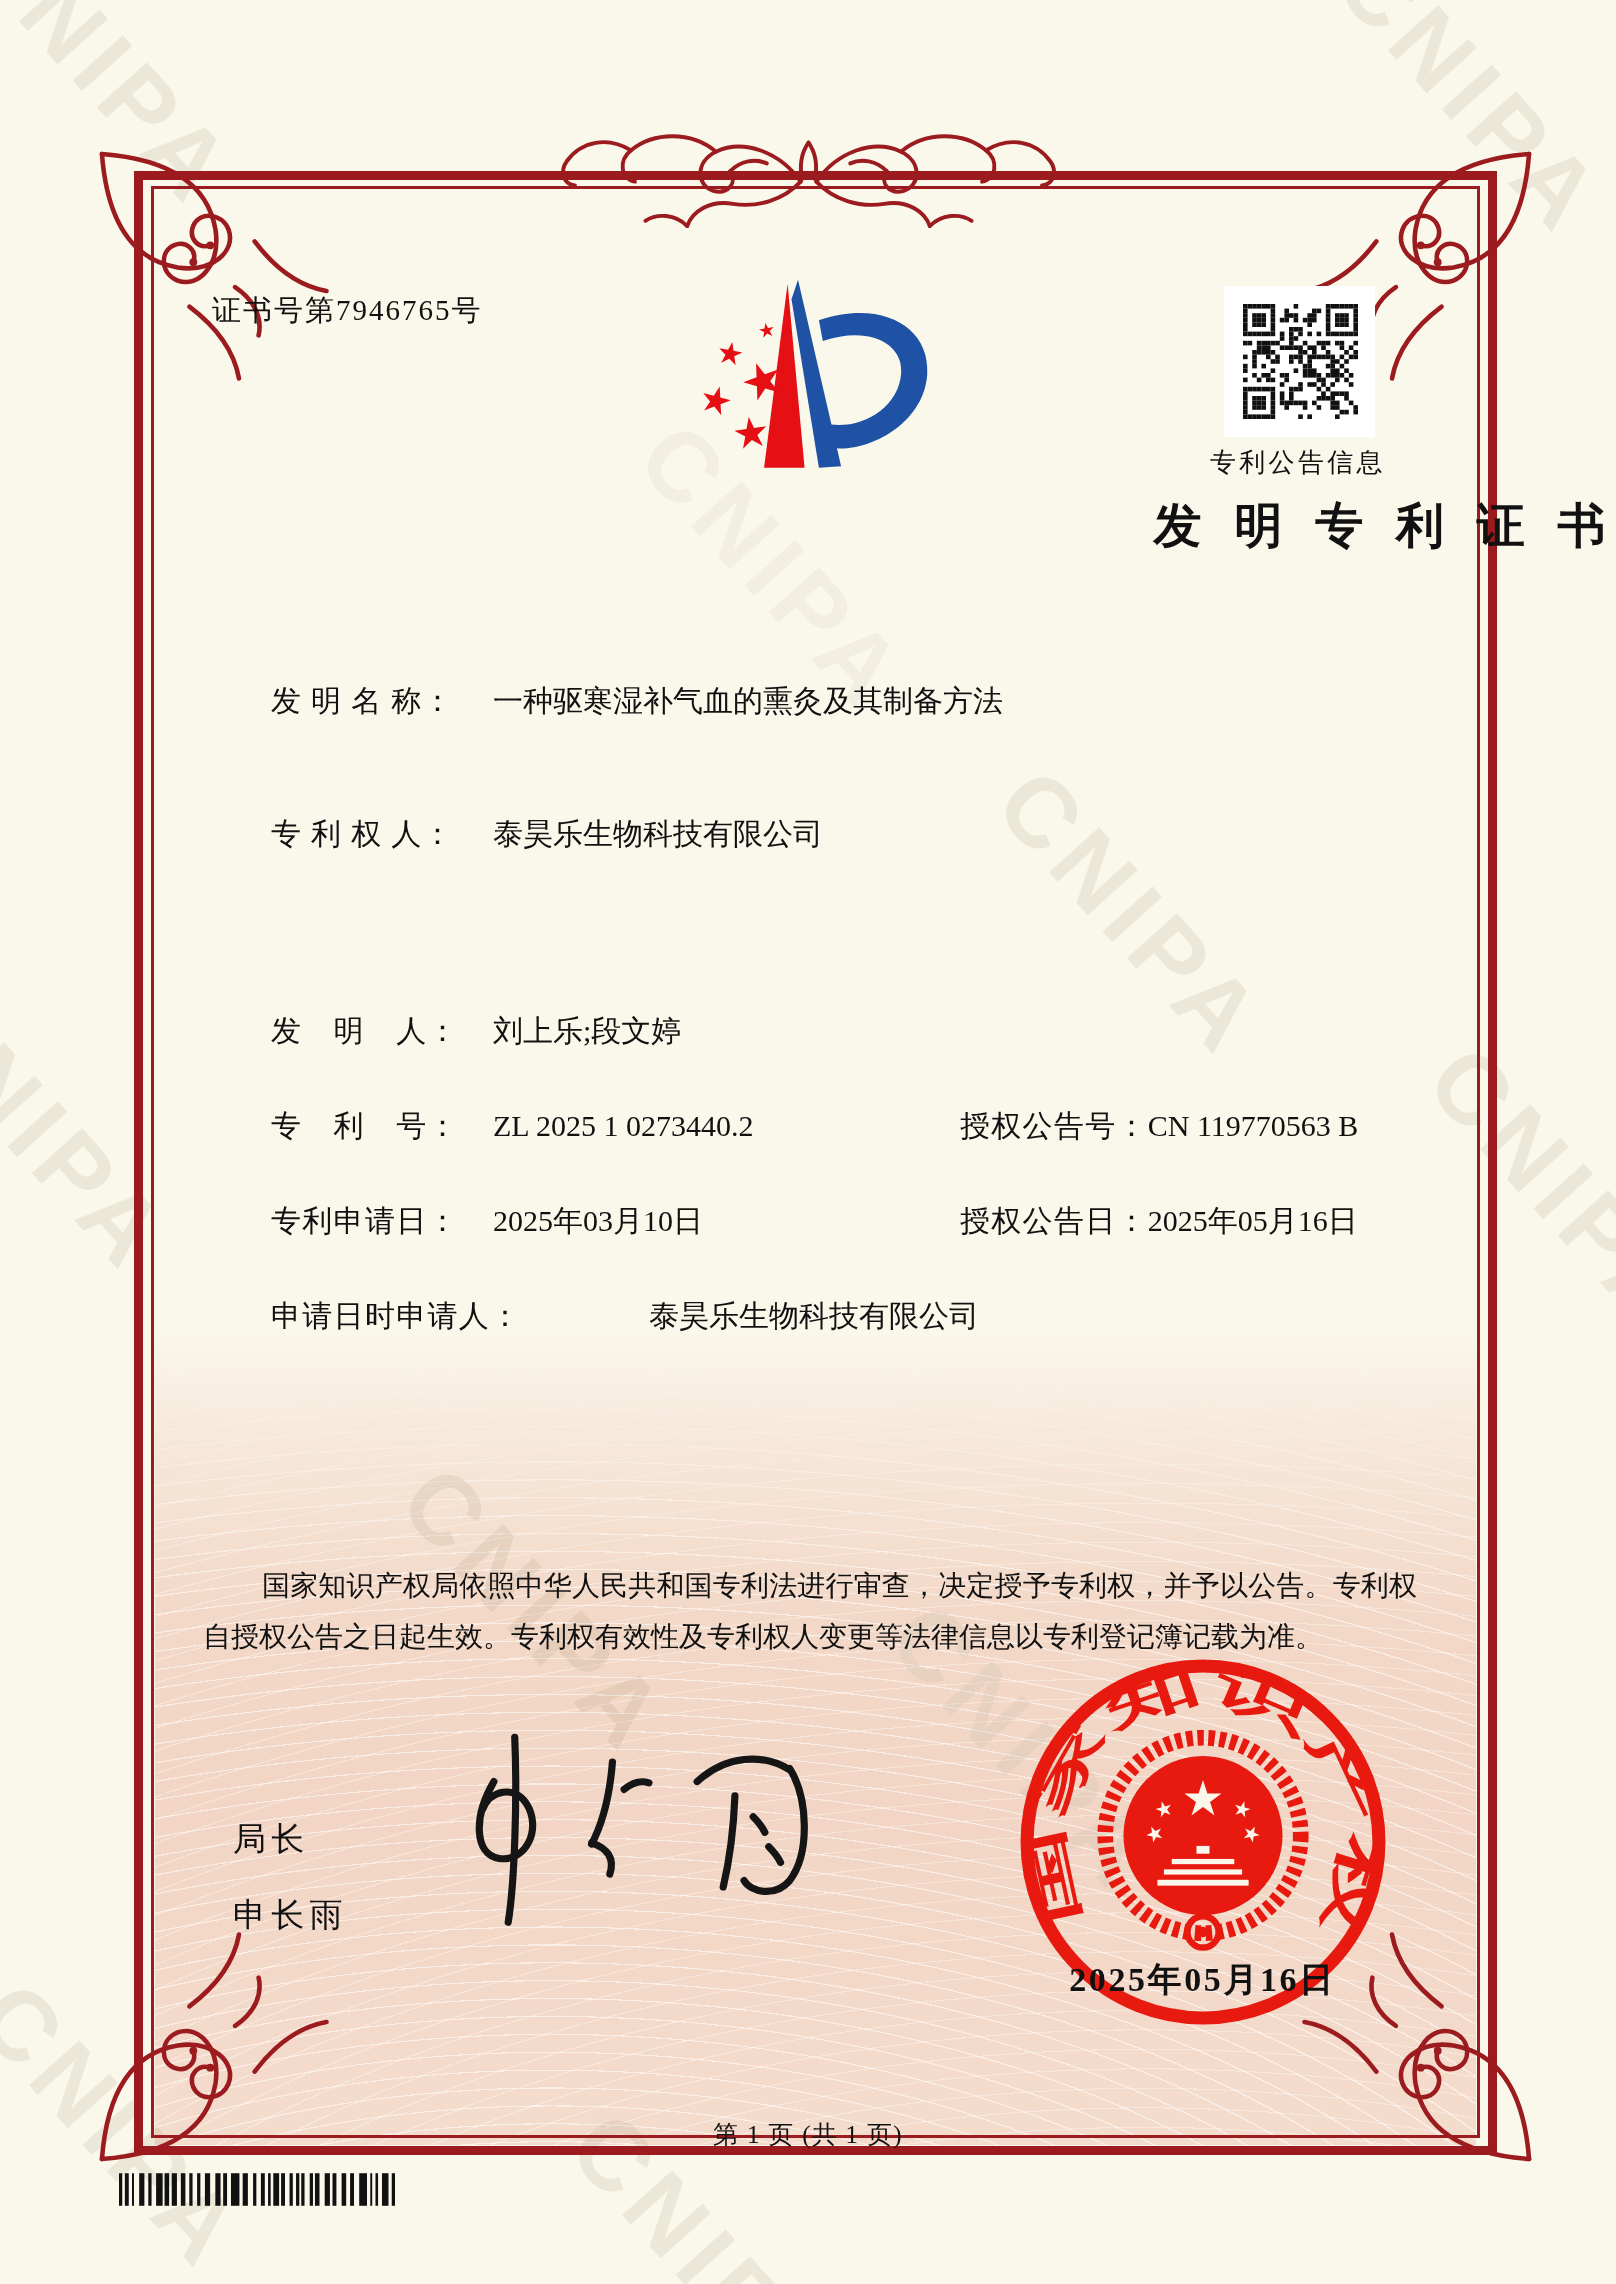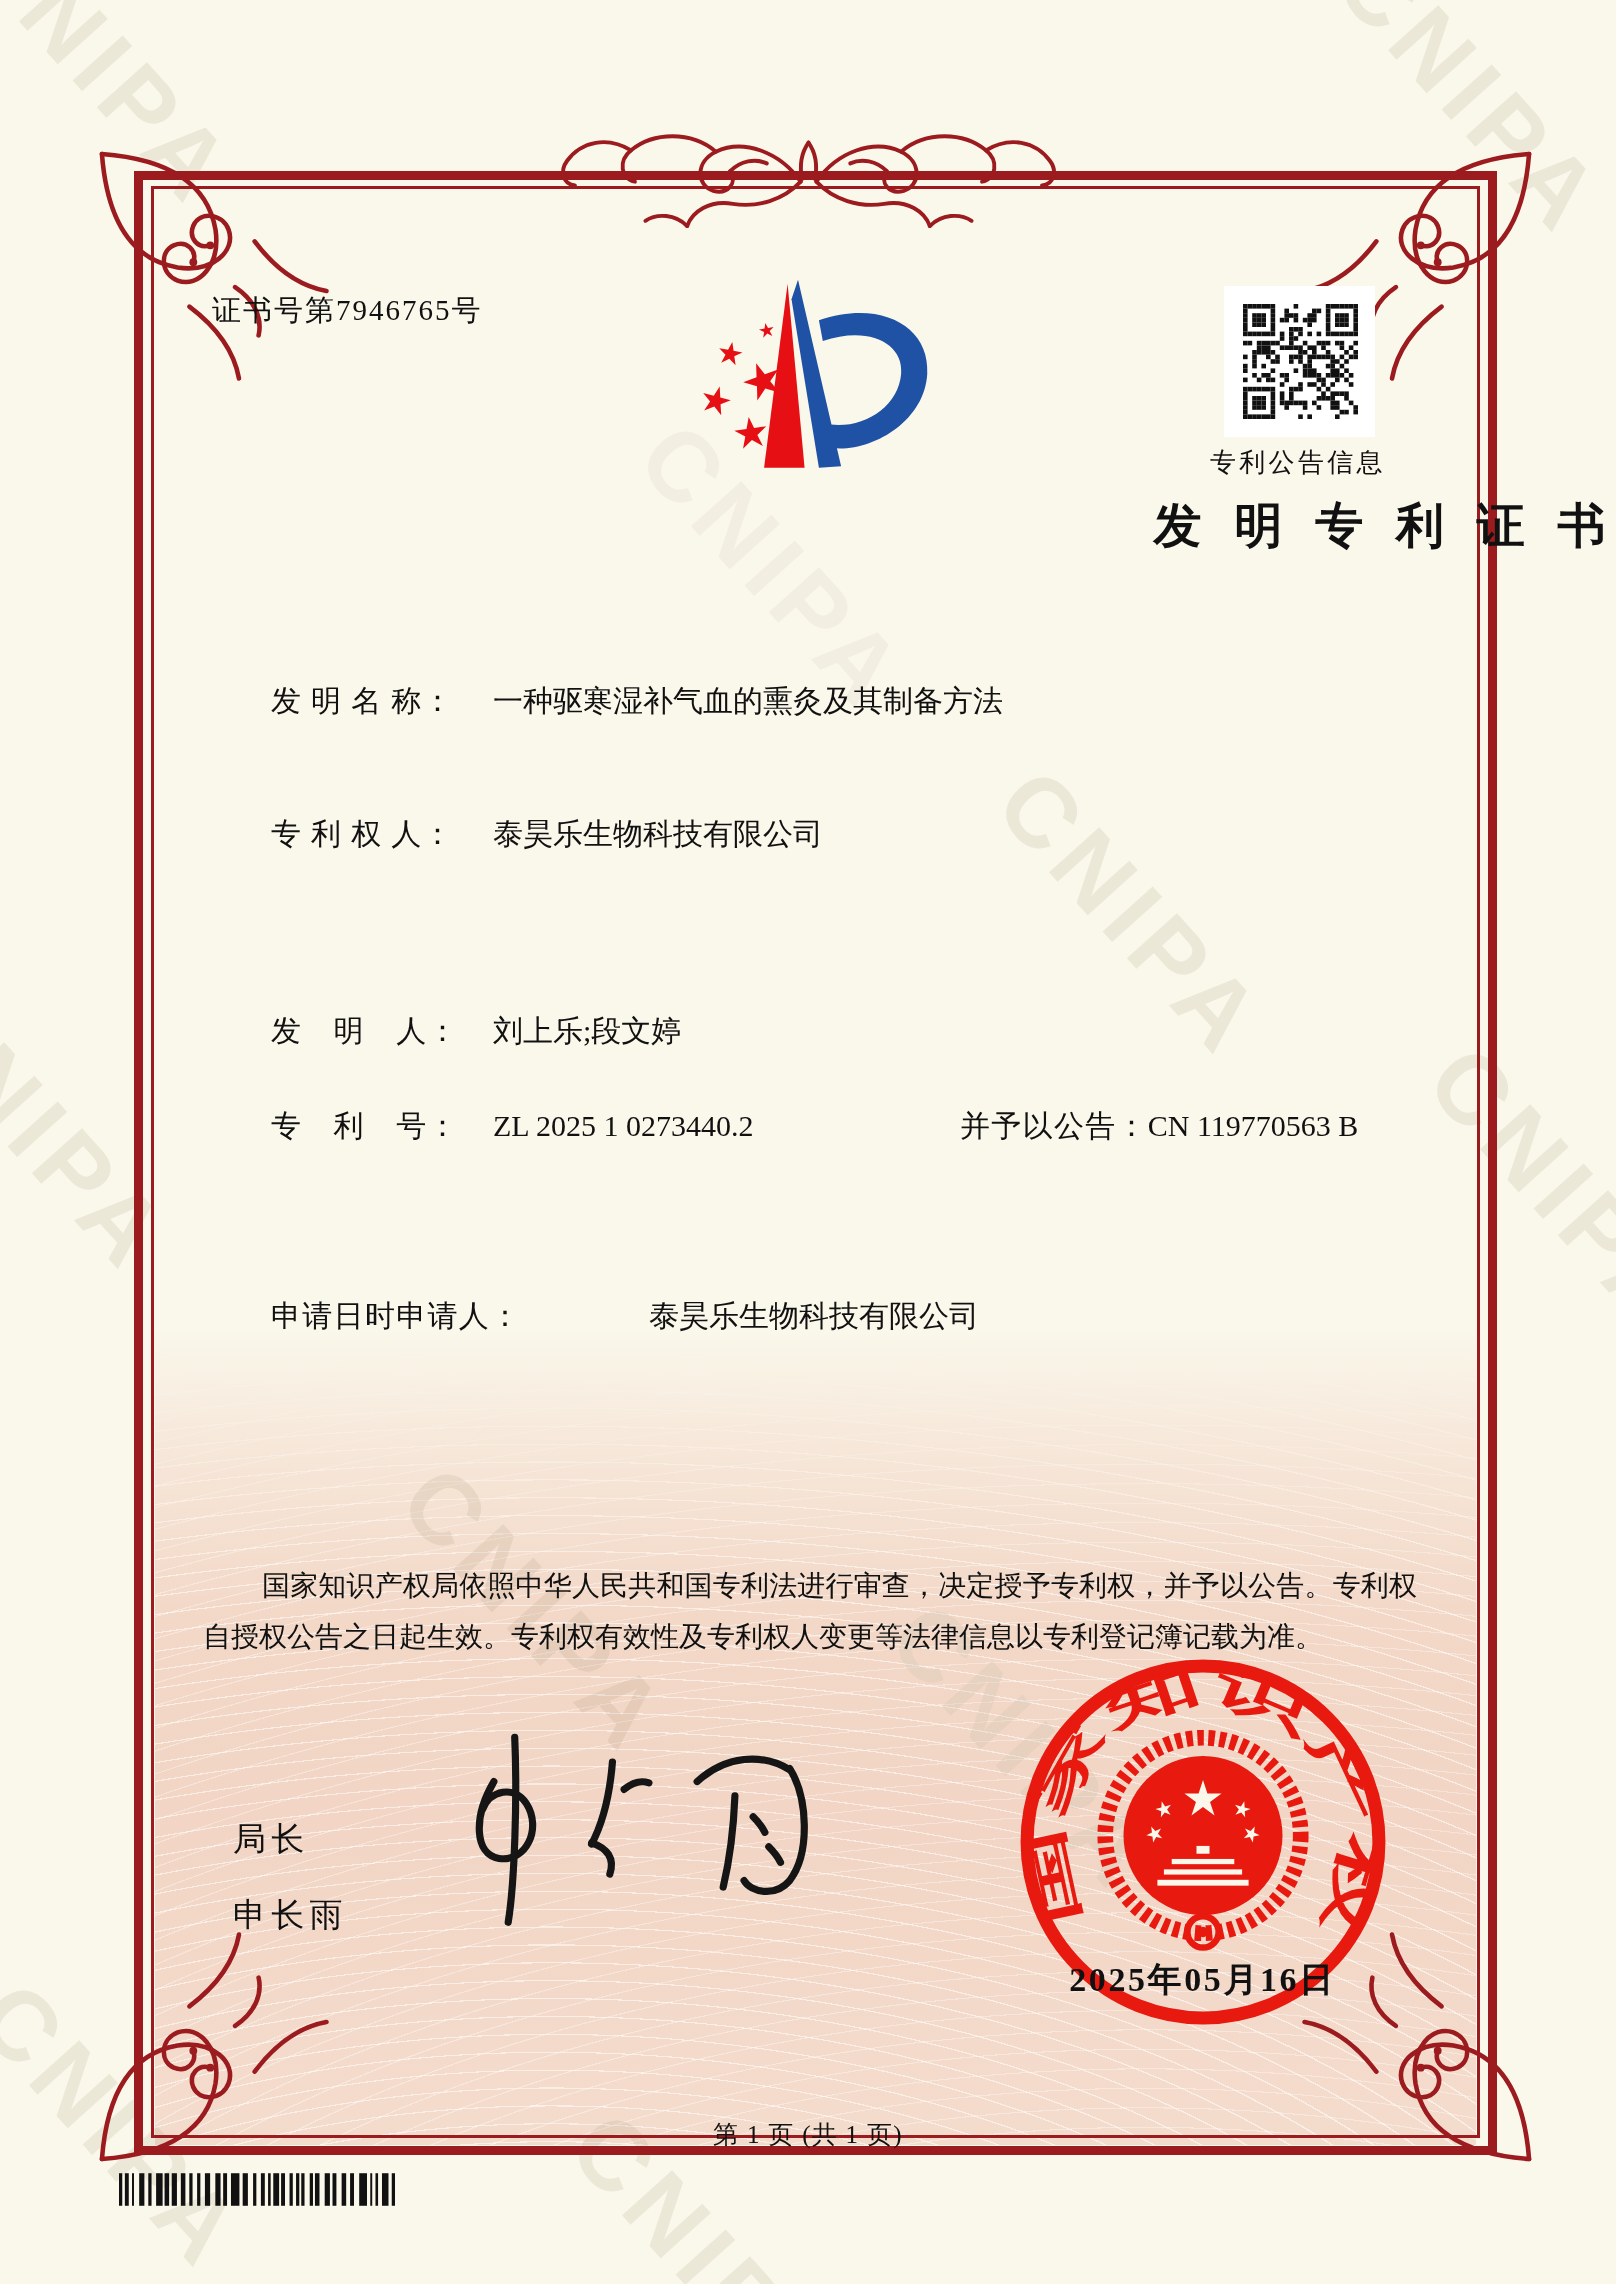--- a/index.html
+++ b/index.html
@@ -440,21 +440,27 @@
   </div>
   <div class="row ct" style="top:814px">
     <span class="flabel">专 利 权 人：</span><span>泰昊乐生物科技有限公司</span>
   </div>
   <div class="row ct" style="top:1011px">
     <span class="flabel">发　明　人：</span><span>刘上乐;段文婷</span>
   </div>
   <div class="row ct" style="top:1106px">
     <span class="flabel">专　利　号：</span><span>ZL 2025 1 0273440.2</span>
     <span class="rcol">
-      <span class="flabel">并予以公告：</span><span>CN 119770563 B</span>
+      <span class="flabel">授权公告号：</span><span>CN 119770563 B</span>
+    </span>
+  </div>
+  <div class="row ct" style="top:1201px">
+    <span class="flabel">专利申请日：</span><span>2025年03月10日</span>
+    <span class="rcol">
+      <span class="flabel">授权公告日：</span><span>2025年05月16日</span>
     </span>
   </div>
   <div class="row ct" style="top:1296px">
     <span class="flabel wide">申请日时申请人：</span><span>泰昊乐生物科技有限公司</span>
   </div>
 
   <div class="ct notice">国家知识产权局依照中华人民共和国专利法进行审查，决定授予专利权，并予以公告。专利权自授权公告之日起生效。专利权有效性及专利权人变更等法律信息以专利登记簿记载为准。</div>
 
   <div class="ct signer-title">局长</div>
   <div class="ct signer-name">申长雨</div>

